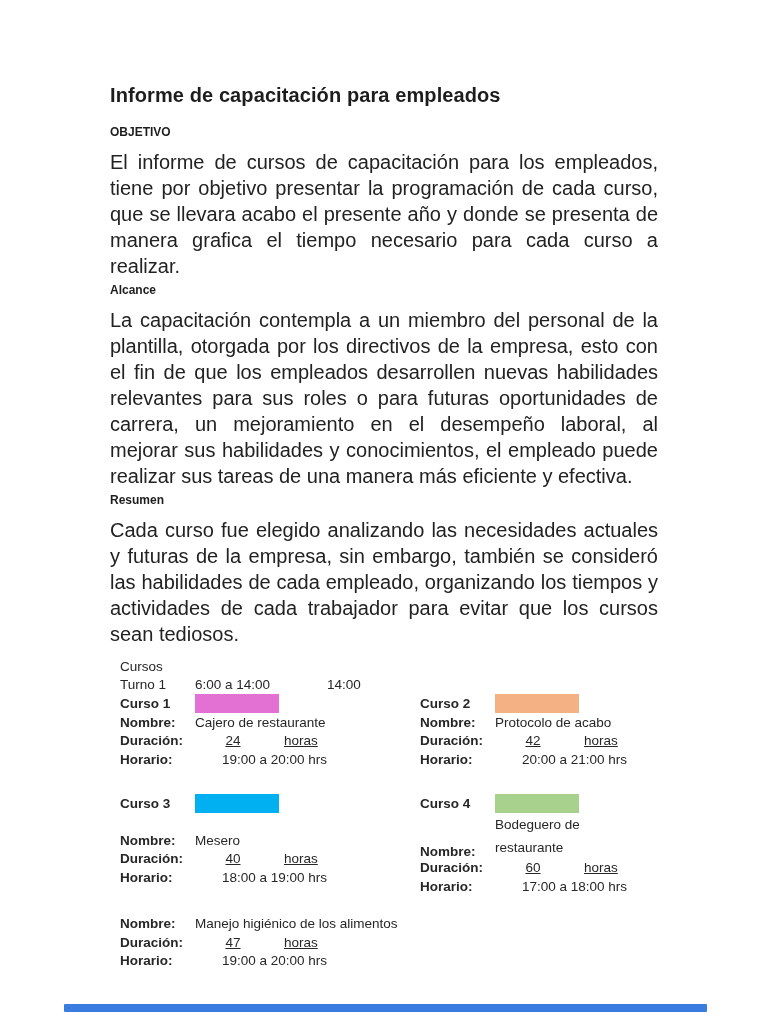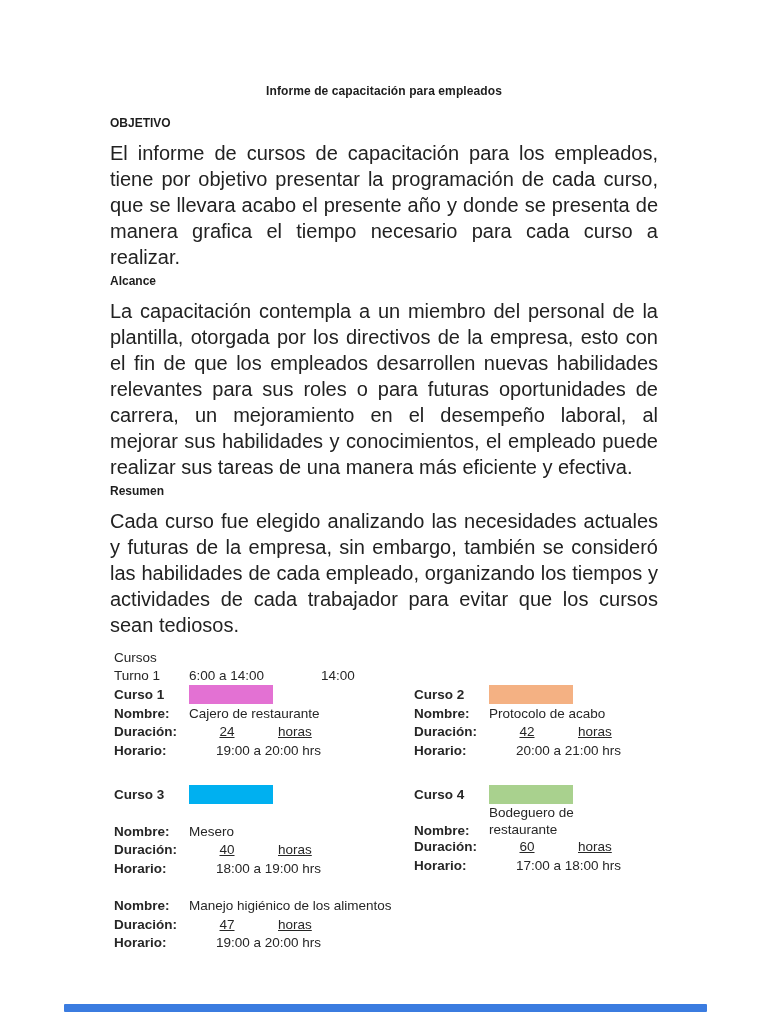--- a/index.html
+++ b/index.html
@@ -11,41 +11,41 @@
     position: relative;
     overflow: hidden;
   }
   .page {
     position: relative;
     width: 768px; height: 1024px;
     padding: 84px 110px 0 110px;
     background: #ffffff;
   }
   h1.doc-title {
-    font-size: 12px;
+    font-size: 20px;
     font-weight: bold;
-    text-align: center;
+    text-align: left;
     margin: 0 0 18px 0;
     letter-spacing: 0.1px;
   }
   h2.sec-heading {
     font-size: 12px;
     font-weight: bold;
     margin: 0 0 10px 0;
   }
   p.sec-body {
     font-size: 20px;
     line-height: 26px;
     text-align: justify;
     margin: 0 0 4px 0;
     color: #222222;
   }
   
   .schedule {
-    margin-left: 4px;
+    margin-left: 10px;
     margin-top: 10px;
     font-size: 13.5px;
     color: #262626;
   }
   .sched-line { height: 18.5px; display: flex; align-items: center; }
   .turno-row .t-label { width: 75px; }
   .turno-row .t-range { width: 132px; }
   .course-grid {
     display: grid;
     grid-template-columns: 300px 250px;
@@ -66,21 +66,21 @@
   .course .val { display: inline-block; }
   .course .val-dur .dur-num {
     display: inline-block;
     width: 76px;
     text-align: center;
     text-decoration: underline;
   }
   .course .val-dur .dur-unit { margin-left: 13px; text-decoration: underline; }
   .course .val-hor { padding-left: 27px; }
   .course .row-wrap2 { align-items: flex-end; }
-  .course .val-narrow { width: 118px; line-height: 17px; }
+  .course .val-narrow { width: 118px; line-height: 23px; }
   .course .spacer-row { height: 18.5px; }
   
   .progress-bar {
     position: absolute;
     left: 64px; top: 1004px;
     width: 643px; height: 8px;
     border-radius: 1px;
   }
 </style>
 </head>

